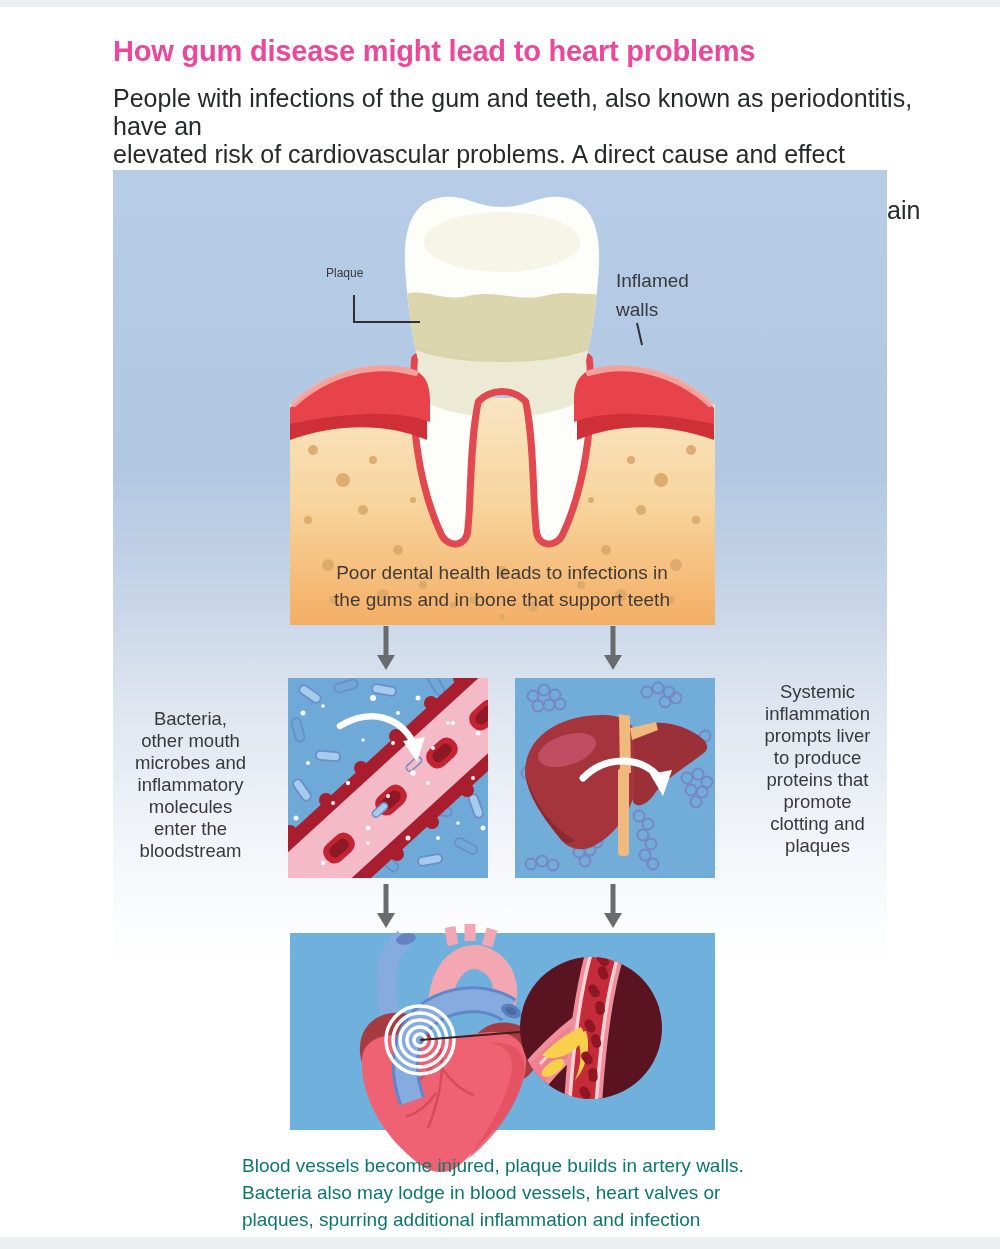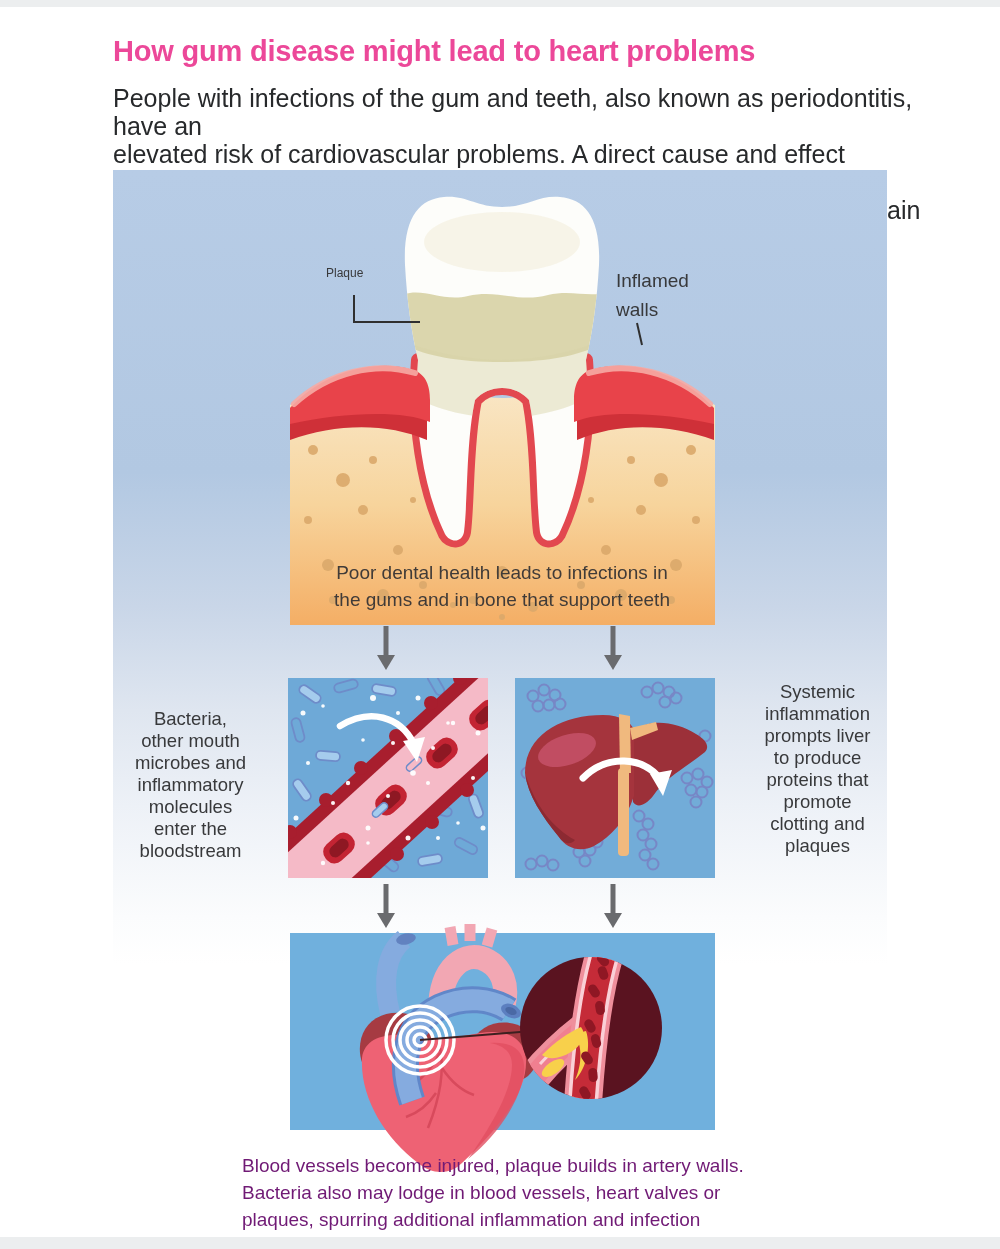--- a/index.html
+++ b/index.html
@@ -16,21 +16,21 @@
       background:linear-gradient(180deg,#b7cce6 0%,#b2c8e2 38%,#c9d6e8 55%,#dfe6f0 68%,
                  #edf1f7 80%,#fbfcfd 94%,#ffffff 100%);}
   .abs{position:absolute;}
   .lbl{position:absolute;color:#38393b;white-space:pre-line;}
   .plaque-lbl{left:326px;top:266px;font-size:12px;}
   .inflamed-lbl{left:616px;top:266px;font-size:19px;line-height:29px;}
   .tooth-caption{left:294px;top:559px;width:416px;text-align:center;font-size:19px;
                  line-height:27px;color:#403b38;}
   .left-lbl{left:113px;top:681px;width:155px;text-align:center;font-size:18.5px;line-height:22px;margin-top:27px;}
   .right-lbl{left:735px;top:681px;width:165px;text-align:center;font-size:18.5px;line-height:22px;}
-  .bottom-caption{left:242px;top:1152px;width:560px;font-size:19px;line-height:27px;color:#701a75;}
+  .bottom-caption{left:242px;top:1152px;width:560px;font-size:19px;line-height:27px;color:#0f766e;}
 </style>
 </head>
 <body>
 
 <div class="page">
   <div class="edge-bar top"></div>
 
   <h1 class="title">How gum disease might lead to heart problems</h1>
   <p class="intro">People with infections of the gum and teeth, also known as periodontitis, have an
 elevated risk of cardiovascular problems. A direct cause and effect relationship has

